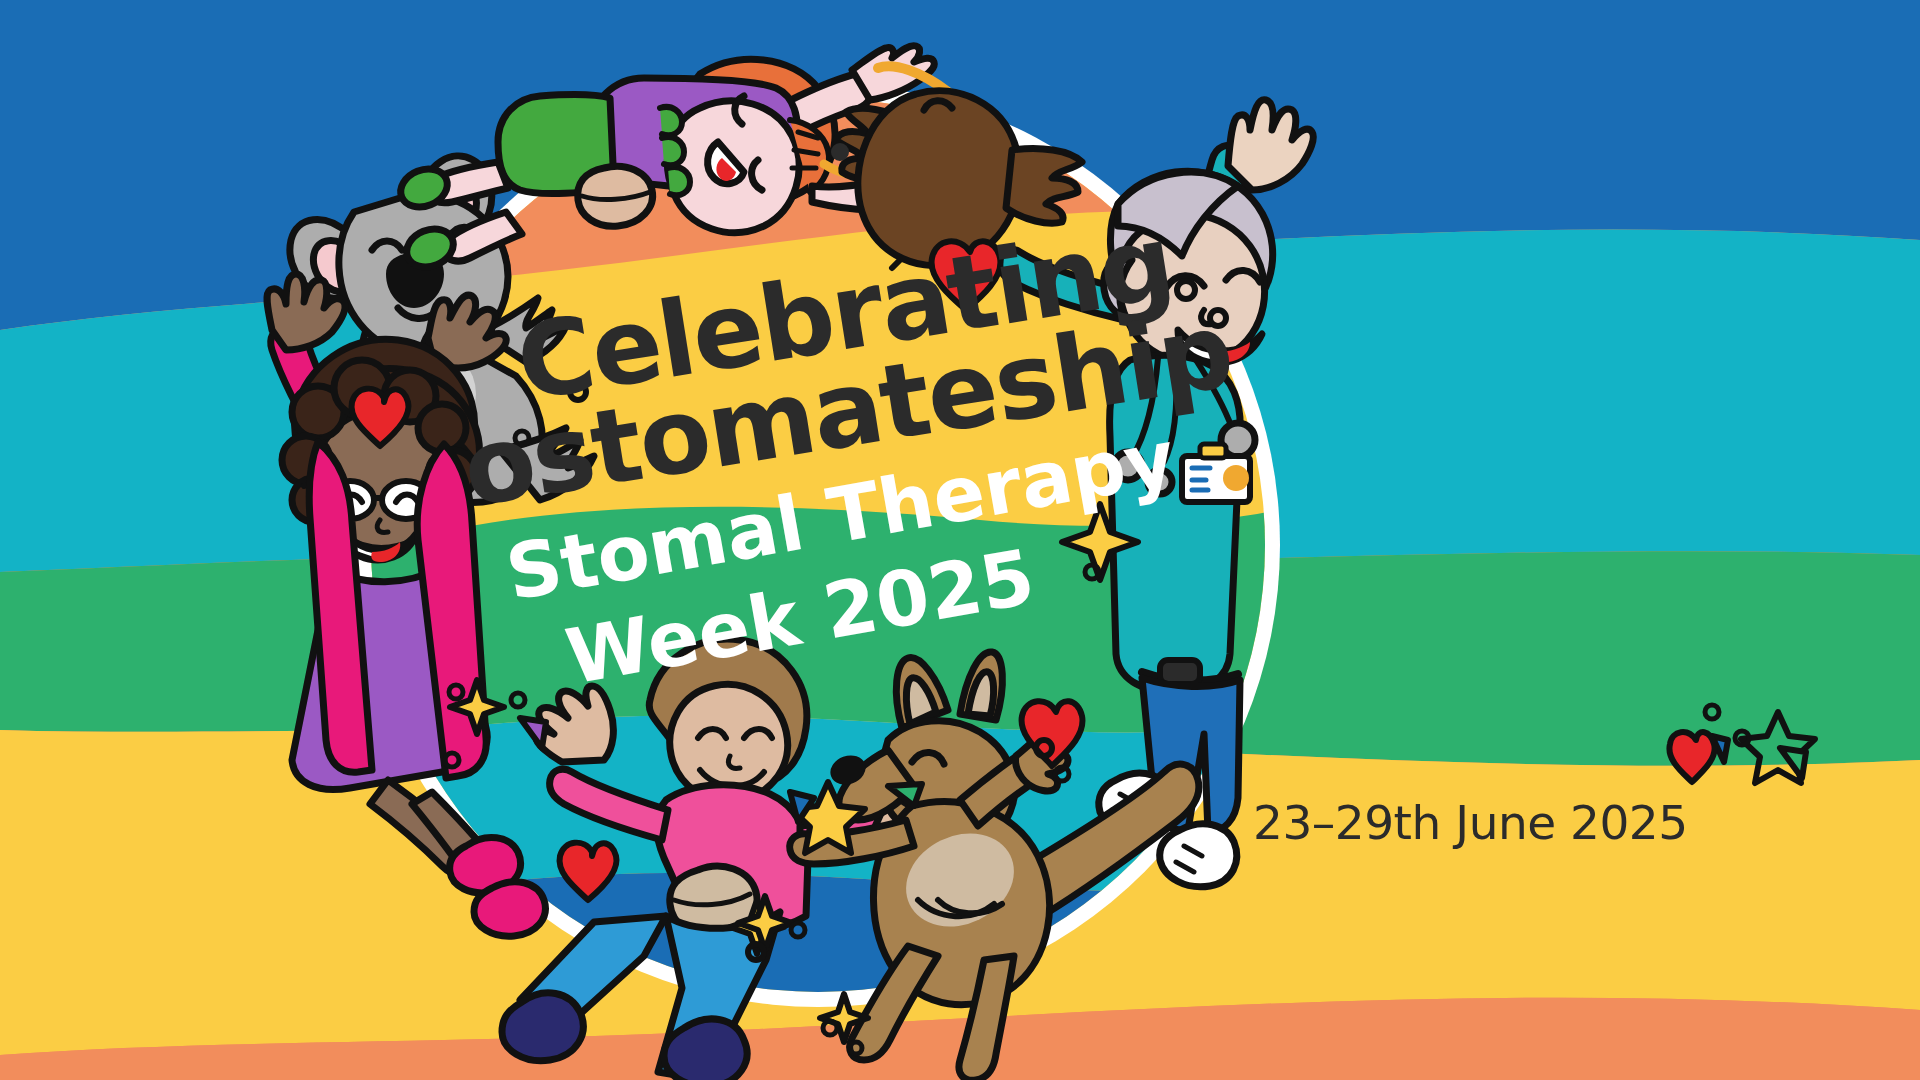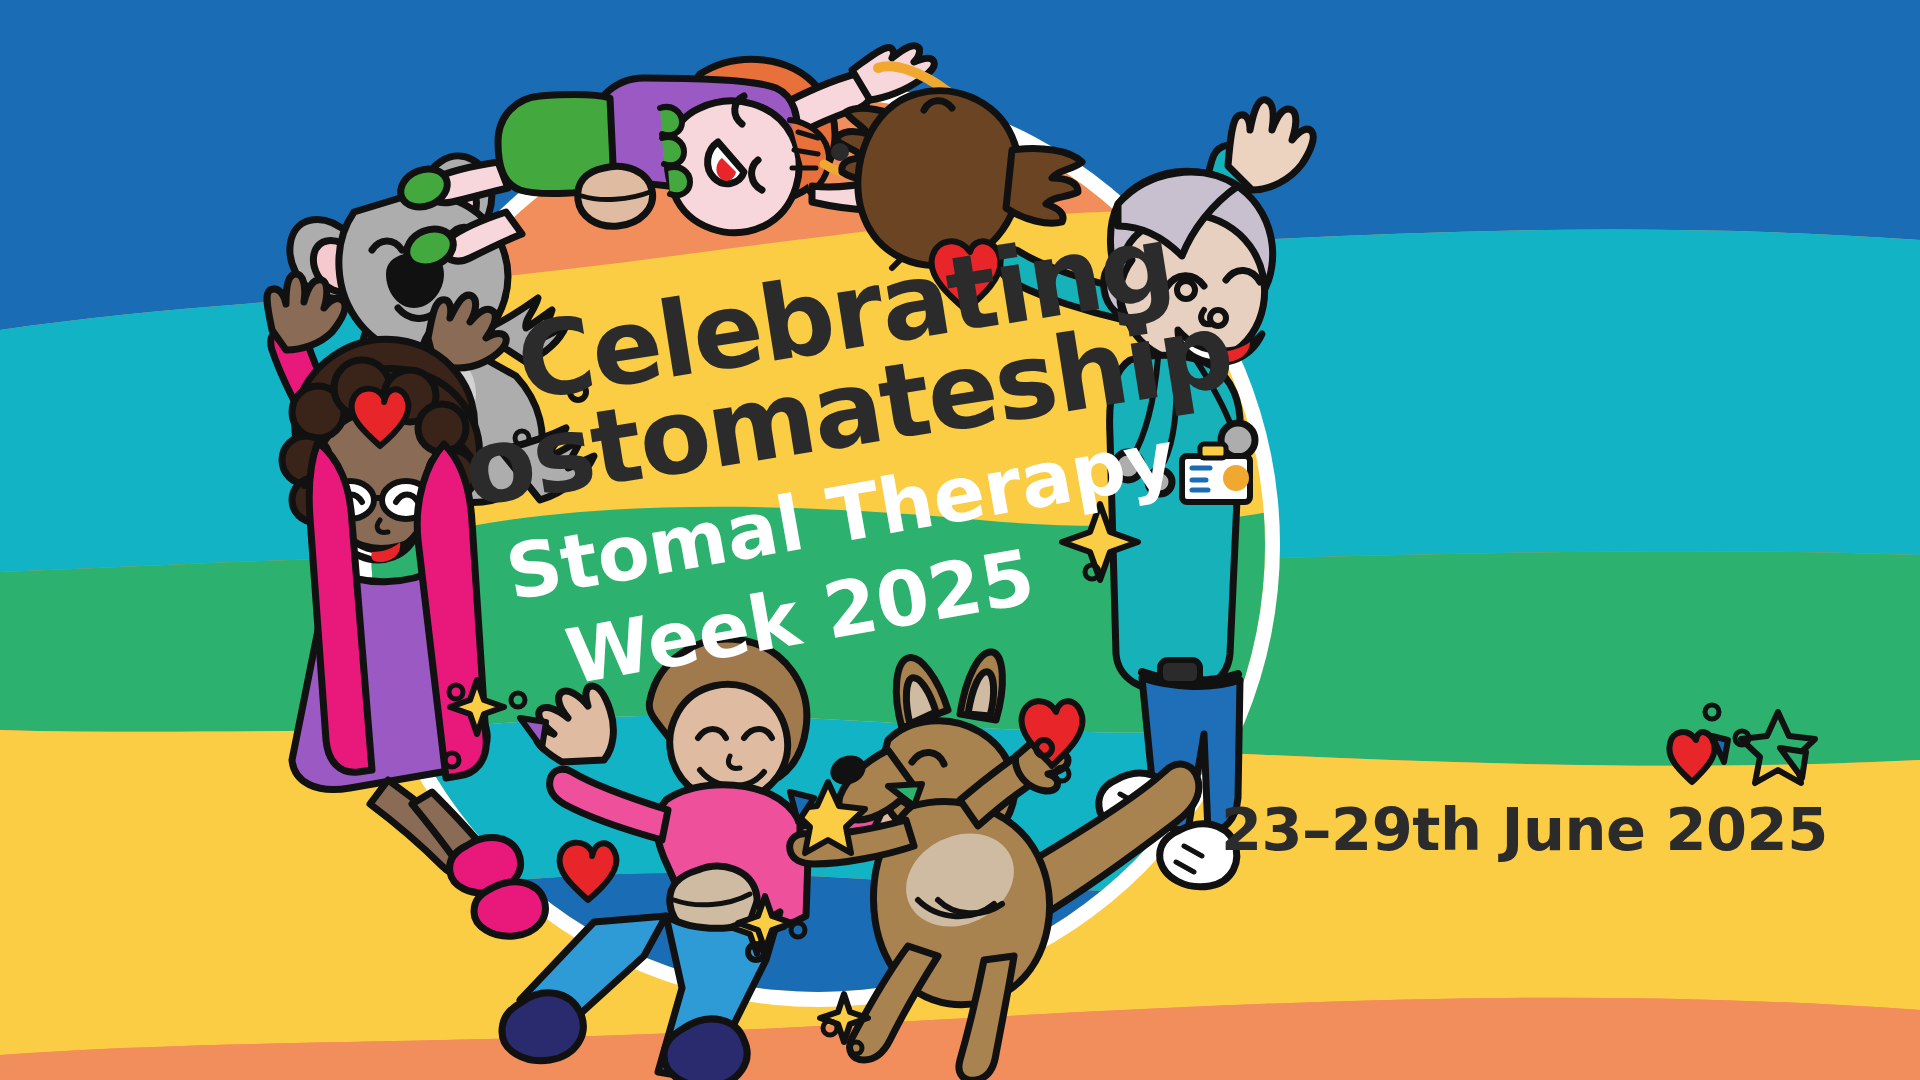--- a/index.html
+++ b/index.html
@@ -10,24 +10,24 @@
     background:#fff;
   }
   #poster {
     position:relative;
     width:1920px; height:1080px;
     overflow:hidden;
   }
   #bg-bands, #circle-art { position:absolute; inset:0; width:1920px; height:1080px; }
   .date-text {
     position:absolute;
-    left:1221px; top:795px;
+    left:1253px; top:795px;
     font-family:"DejaVu Sans", sans-serif;
-    font-weight:bold;
-    font-size:59px;
+    font-weight:normal;
+    font-size:47px;
     letter-spacing:-0.5px;
     color:#2b2b2b;
     white-space:nowrap;
   }
   .sr-only {
     position:absolute; width:1px; height:1px;
     overflow:hidden; clip:rect(0,0,0,0); white-space:nowrap;
   }
 </style>
 </head>

